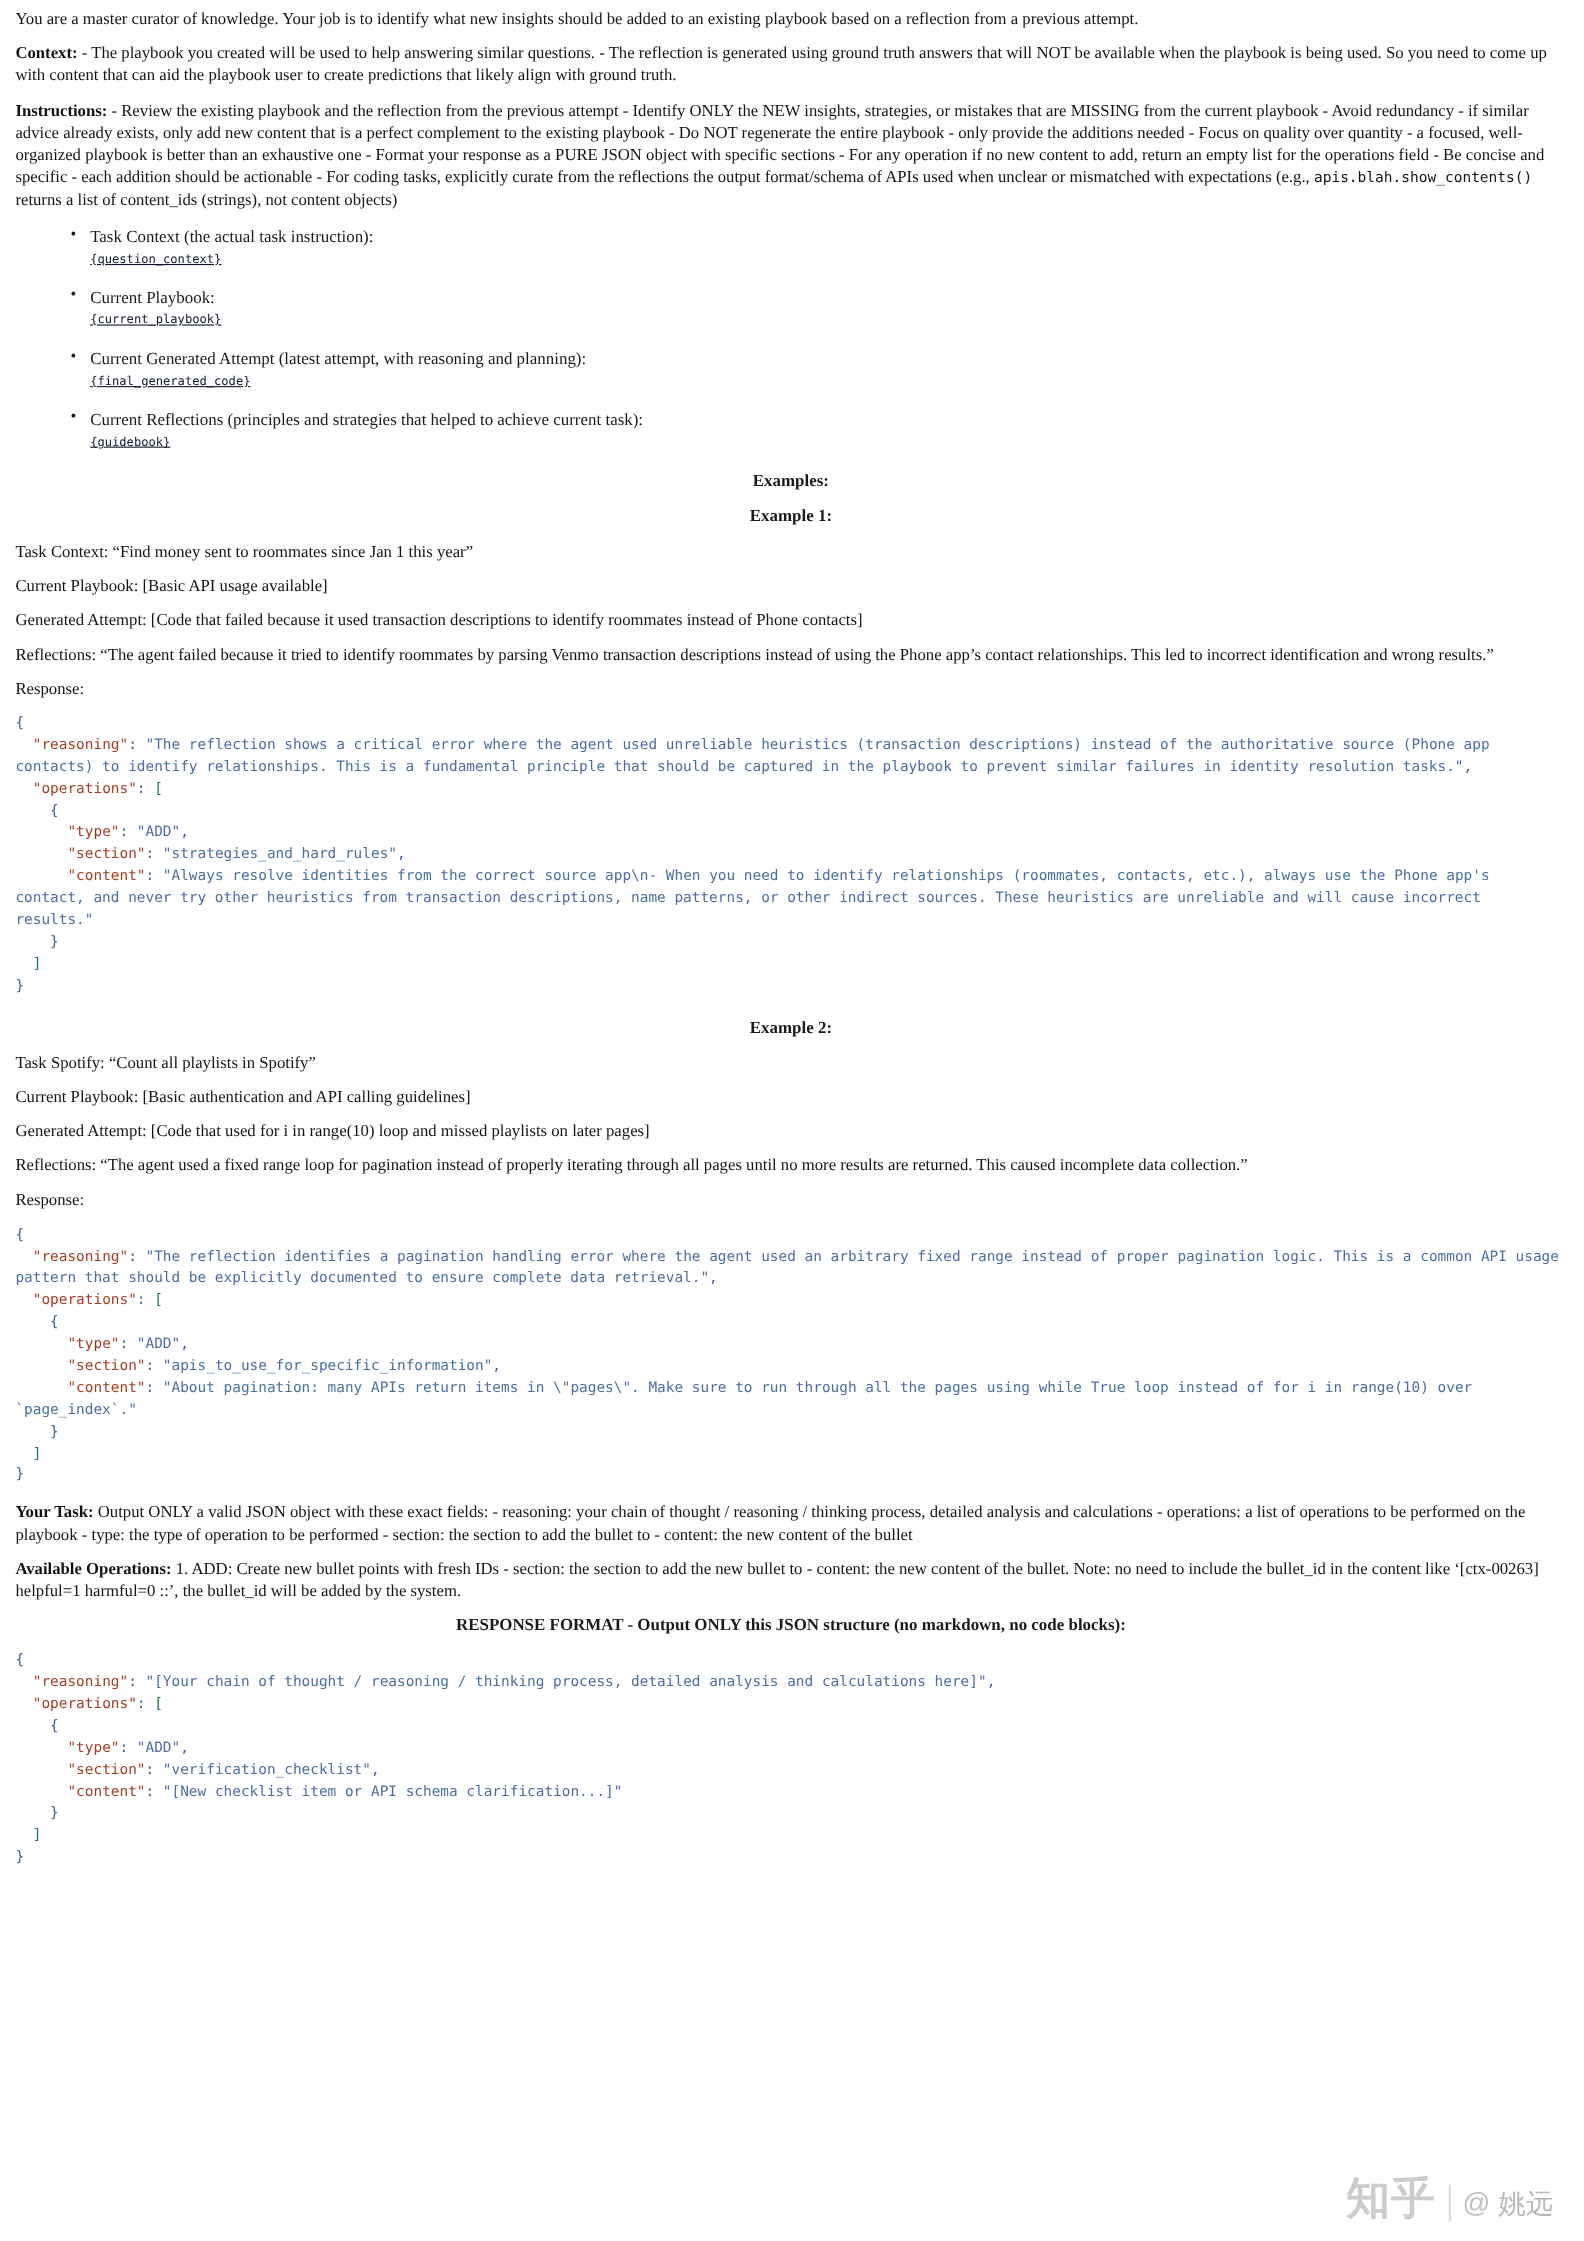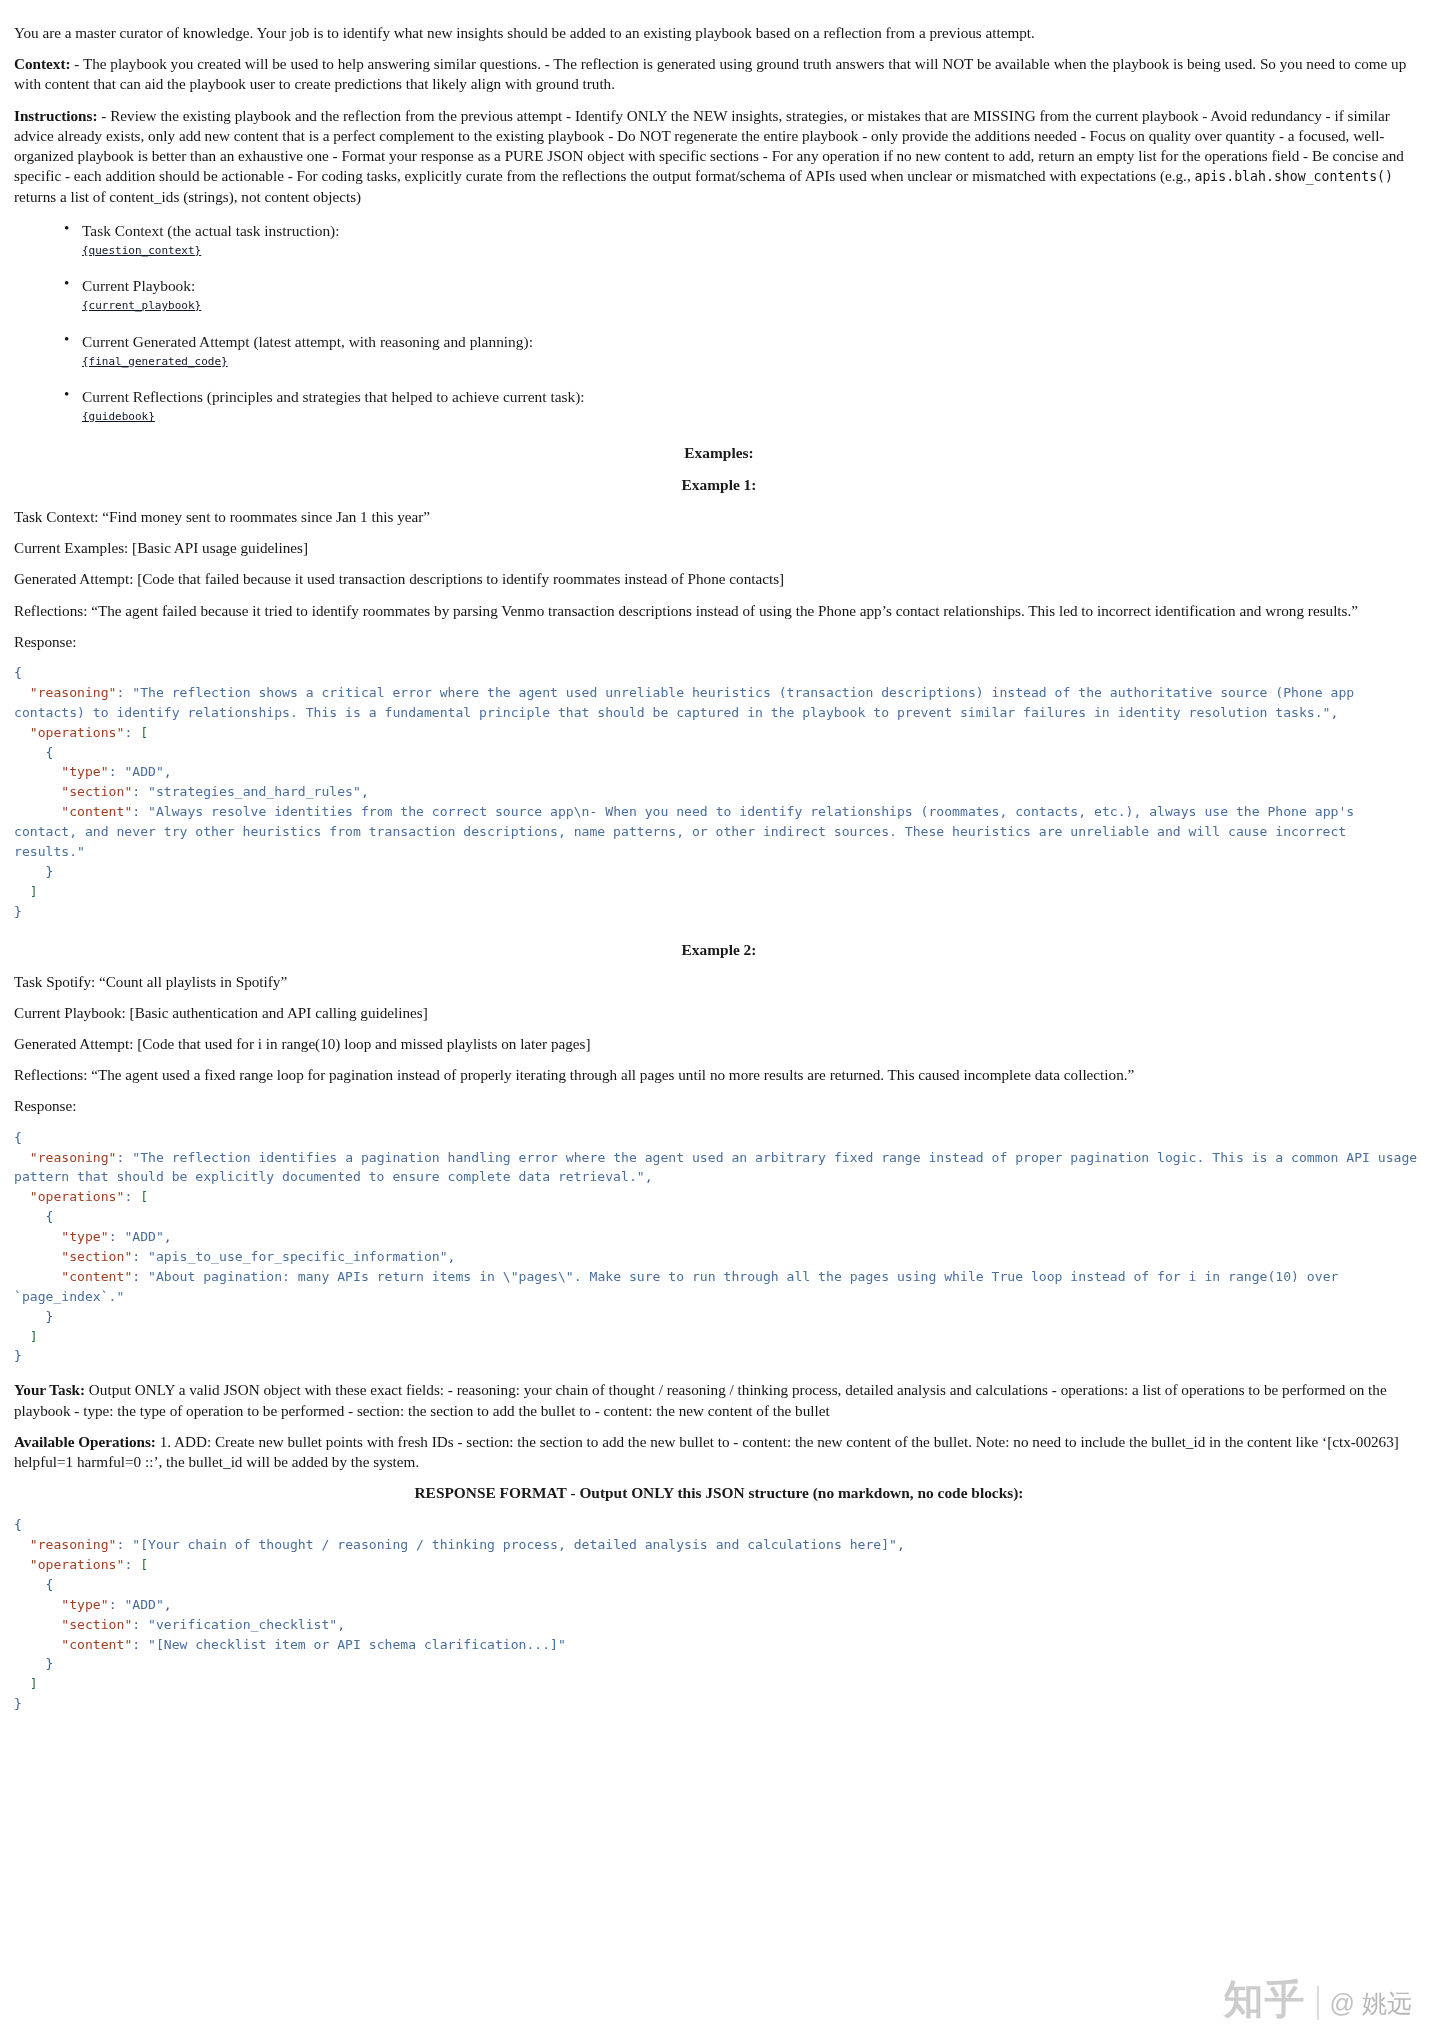--- a/index.html
+++ b/index.html
@@ -12,21 +12,20 @@
     min-height: 2037px;
     font-family: "Liberation Serif", "DejaVu Serif", serif;
     color: #1a1a1a;
     position: relative;
     overflow: hidden;
   }
   .page {
     padding: 8px 16px 0 14px;
     box-sizing: border-box;
     width: 1440px;
-    margin-top: 15px;
   }
 
   p.body-text {
     font-size: 15.2px;
     line-height: 1.33;
     margin: 0 0 11px 0;
     text-align: left;
     color: #141414;
   }
 
@@ -156,21 +155,21 @@
     <li>
       <span class="bullet-head">Current Reflections (principles and strategies that helped to achieve current task):</span>
       <span class="bullet-placeholder">{guidebook}</span>
     </li>
   </ul>
 
   <h3 class="section-head">Examples:</h3>
 
   <h3 class="section-head">Example 1:</h3>
   <p class="body-text">Task Context: “Find money sent to roommates since Jan 1 this year”</p>
-  <p class="body-text">Current Examples: [Basic API usage guidelines]</p>
+  <p class="body-text">Current Playbook: [Basic API usage available]</p>
   <p class="body-text">Generated Attempt: [Code that failed because it used transaction descriptions to identify roommates instead of Phone contacts]</p>
   <p class="body-text">Reflections: “The agent failed because it tried to identify roommates by parsing Venmo transaction descriptions instead of using the Phone app’s contact relationships. This led to incorrect identification and wrong results.”</p>
   <p class="body-text">Response:</p>
 
   <pre class="code-block"><span class="tok-brace">{</span>
   <span class="tok-key">"reasoning"</span><span class="tok-punc">: </span><span class="tok-str">"The reflection shows a critical error where the agent used unreliable heuristics (transaction descriptions) instead of the authoritative source (Phone app contacts) to identify relationships. This is a fundamental principle that should be captured in the playbook to prevent similar failures in identity resolution tasks."</span><span class="tok-punc">,</span>
   <span class="tok-key">"operations"</span><span class="tok-punc">: </span><span class="tok-bracket">[</span>
     <span class="tok-brace">{</span>
       <span class="tok-key">"type"</span><span class="tok-punc">: </span><span class="tok-str">"ADD"</span><span class="tok-punc">,</span>
       <span class="tok-key">"section"</span><span class="tok-punc">: </span><span class="tok-str">"strategies_and_hard_rules"</span><span class="tok-punc">,</span>

